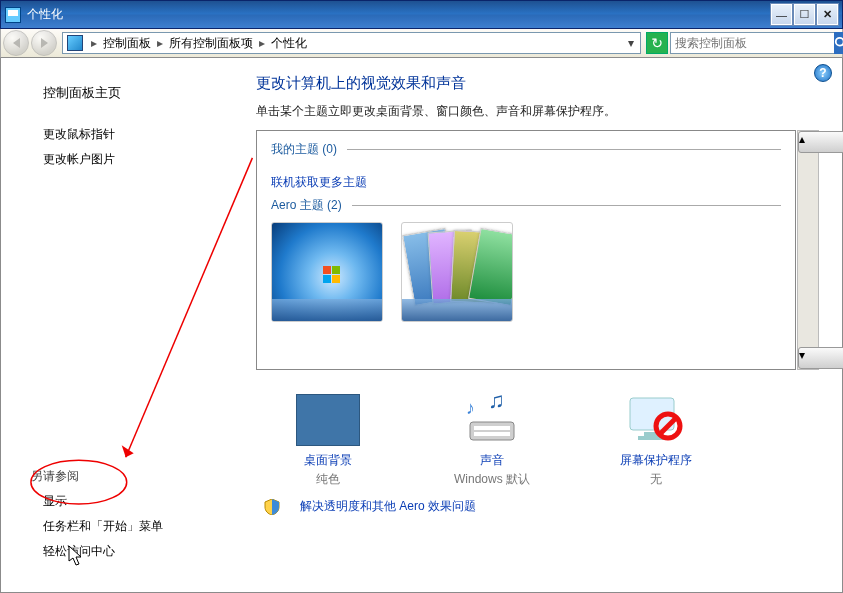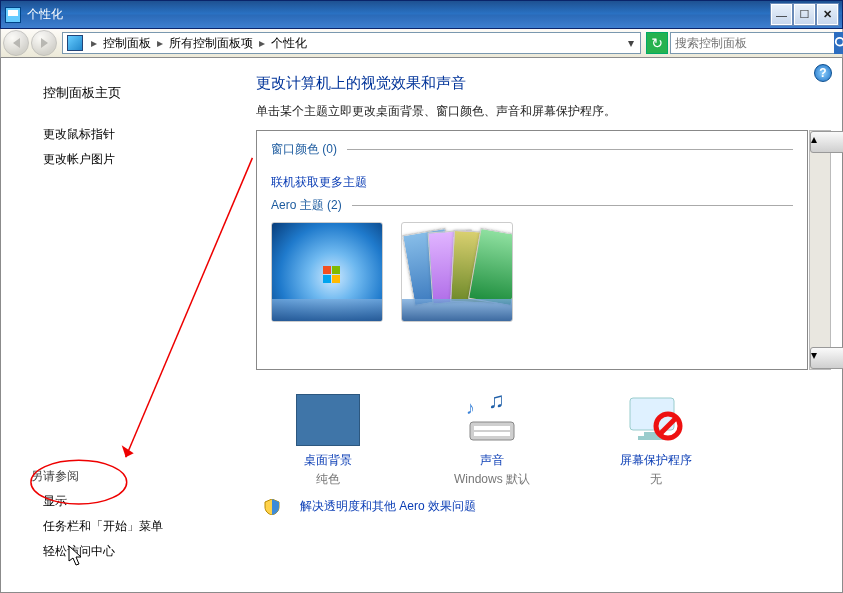--- a/index.html
+++ b/index.html
@@ -30,21 +30,21 @@
   .search input { border:0; outline:0; font-size:12px; flex:1; padding:0 4px; color:#777;}
   .search .go { width:22px; height:22px; background:#2c6dc0; display:flex; align-items:center; justify-content:center;}
   .search .go svg { fill:#fff; }
 
   
   .frame { height:535px; border:1px solid #8b8b8b; border-top:0; background:#fff; display:flex; position:relative;}
   .sidebar { width:255px; padding:18px 30px; font-size:12px; }
   .link { color:#000000; margin:8px 12px; cursor:pointer; display:block; }
   .link.main { font-size:13px; margin-bottom:24px;}
   .seealso-hdr { color:#444; margin-top:300px; font-size:12px;}
-  .content { flex:1; padding:16px 8px 12px 0; position:relative; font-size:12px;}
+  .content { flex:1; padding:16px 20px 12px 0; position:relative; font-size:12px;}
   .hdg { font-size:15px; color:#003399; margin-bottom:10px;}
   .sub { font-size:12px; color:#222; margin-bottom:10px;}
 
   .themebox { border:1px solid #888; height:240px; position:relative; padding:10px 14px; margin-right:26px; }
   .themebox .vscroll { position:absolute; right:-24px; top:-1px; bottom:-1px; width:22px; background:#e9e7e0; border:1px solid #bbb;}
   .themebox .vscroll .thumb{ height:22px; background:linear-gradient(#fafafa,#cfcfcf); border:1px solid #999; margin:0;}
   .themebox .vscroll .thumb.bot{ position:absolute; bottom:0; left:0; right:0;}
   .group-line { display:flex; align-items:center; gap:10px; color:#1b5a9e;}
   .group-line hr { flex:1; border:0; border-top:1px solid #aaa;}
   .online { color:#0a3db5; display:block; margin:16px 6px 6px 0;}
@@ -147,21 +147,21 @@
     <div class="hdg">更改计算机上的视觉效果和声音</div>
     <div class="sub">单击某个主题立即更改桌面背景、窗口颜色、声音和屏幕保护程序。</div>
 
     <div class="themebox">
       <div class="vscroll">
         <div class="thumb">▴</div>
         <div class="thumb bot">▾</div>
       </div>
 
       <div class="group-line">
-        <span><span>窗口颜色</span> (<span>0</span>)</span>
+        <span><span>我的主题</span> (<span>0</span>)</span>
           <hr>
       </div>
       <a class="online">联机获取更多主题</a>
 
       <div class="group-line">
         <span><span>Aero 主题</span> (<span>2</span>)</span>
           <hr>
       </div>
 
       <div class="theme-row">

